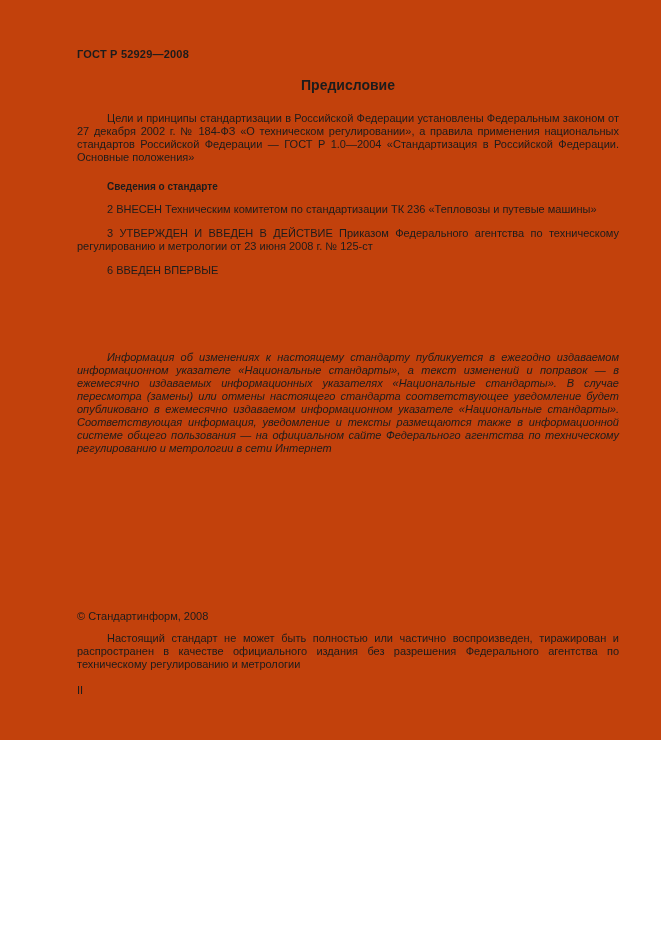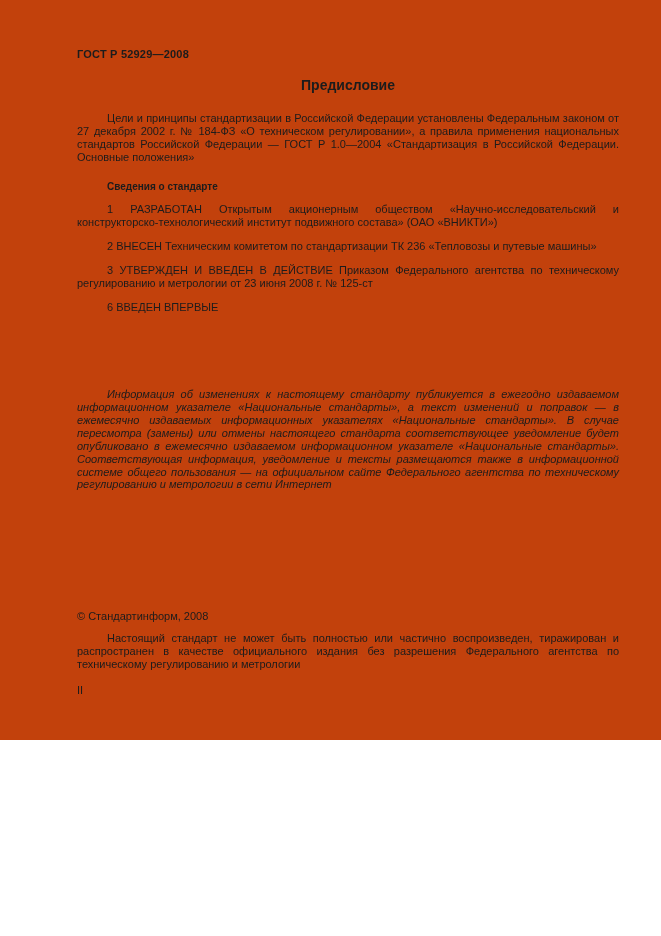--- a/index.html
+++ b/index.html
@@ -65,21 +65,20 @@
 <div class="page">
 
   <div class="doc-code">ГОСТ  Р 52929—2008</div>
 
   <div class="title">Предисловие</div>
 
   <p class="para indent intro">Цели и принципы стандартизации в Российской Федерации установлены Федеральным законом от 27 декабря 2002 г. № 184-ФЗ «О техническом регулировании», а правила применения национальных стандартов Российской Федерации — ГОСТ Р 1.0—2004 «Стандартизация в Российской Федерации. Основные положения»</p>
 
   <p class="section-heading">Сведения о стандарте</p>
 
-  <p class="para indent item">1  РАЗРАБОТАН Открытым акционерным обществом «Научно-исследовательский и конструкторско-технологический институт подвижного состава» (ОАО «ВНИКТИ»)</p>
 
   <p class="para indent item">2  ВНЕСЕН Техническим комитетом по стандартизации ТК 236 «Тепловозы и путевые машины»</p>
 
   <p class="para indent item">3  УТВЕРЖДЕН И ВВЕДЕН В ДЕЙСТВИЕ Приказом Федерального агентства по техническому регулированию и метрологии от 23 июня 2008 г. № 125-ст</p>
 
   <p class="para indent item">6  ВВЕДЕН ВПЕРВЫЕ</p>
 
   <p class="para indent info-note">Информация об изменениях к настоящему стандарту публикуется в ежегодно издаваемом информационном указателе «Национальные стандарты», а текст изменений и поправок — в ежемесячно издаваемых информационных указателях «Национальные стандарты». В случае пересмотра (замены) или отмены настоящего стандарта соответствующее уведомление будет опубликовано в ежемесячно издаваемом информационном указателе «Национальные стандарты». Соответствующая информация, уведомление и тексты размещаются также в информационной системе общего пользования — на официальном сайте Федерального агентства по техническому регулированию и метрологии в сети Интернет</p>
 
   <div class="spacer"></div>

